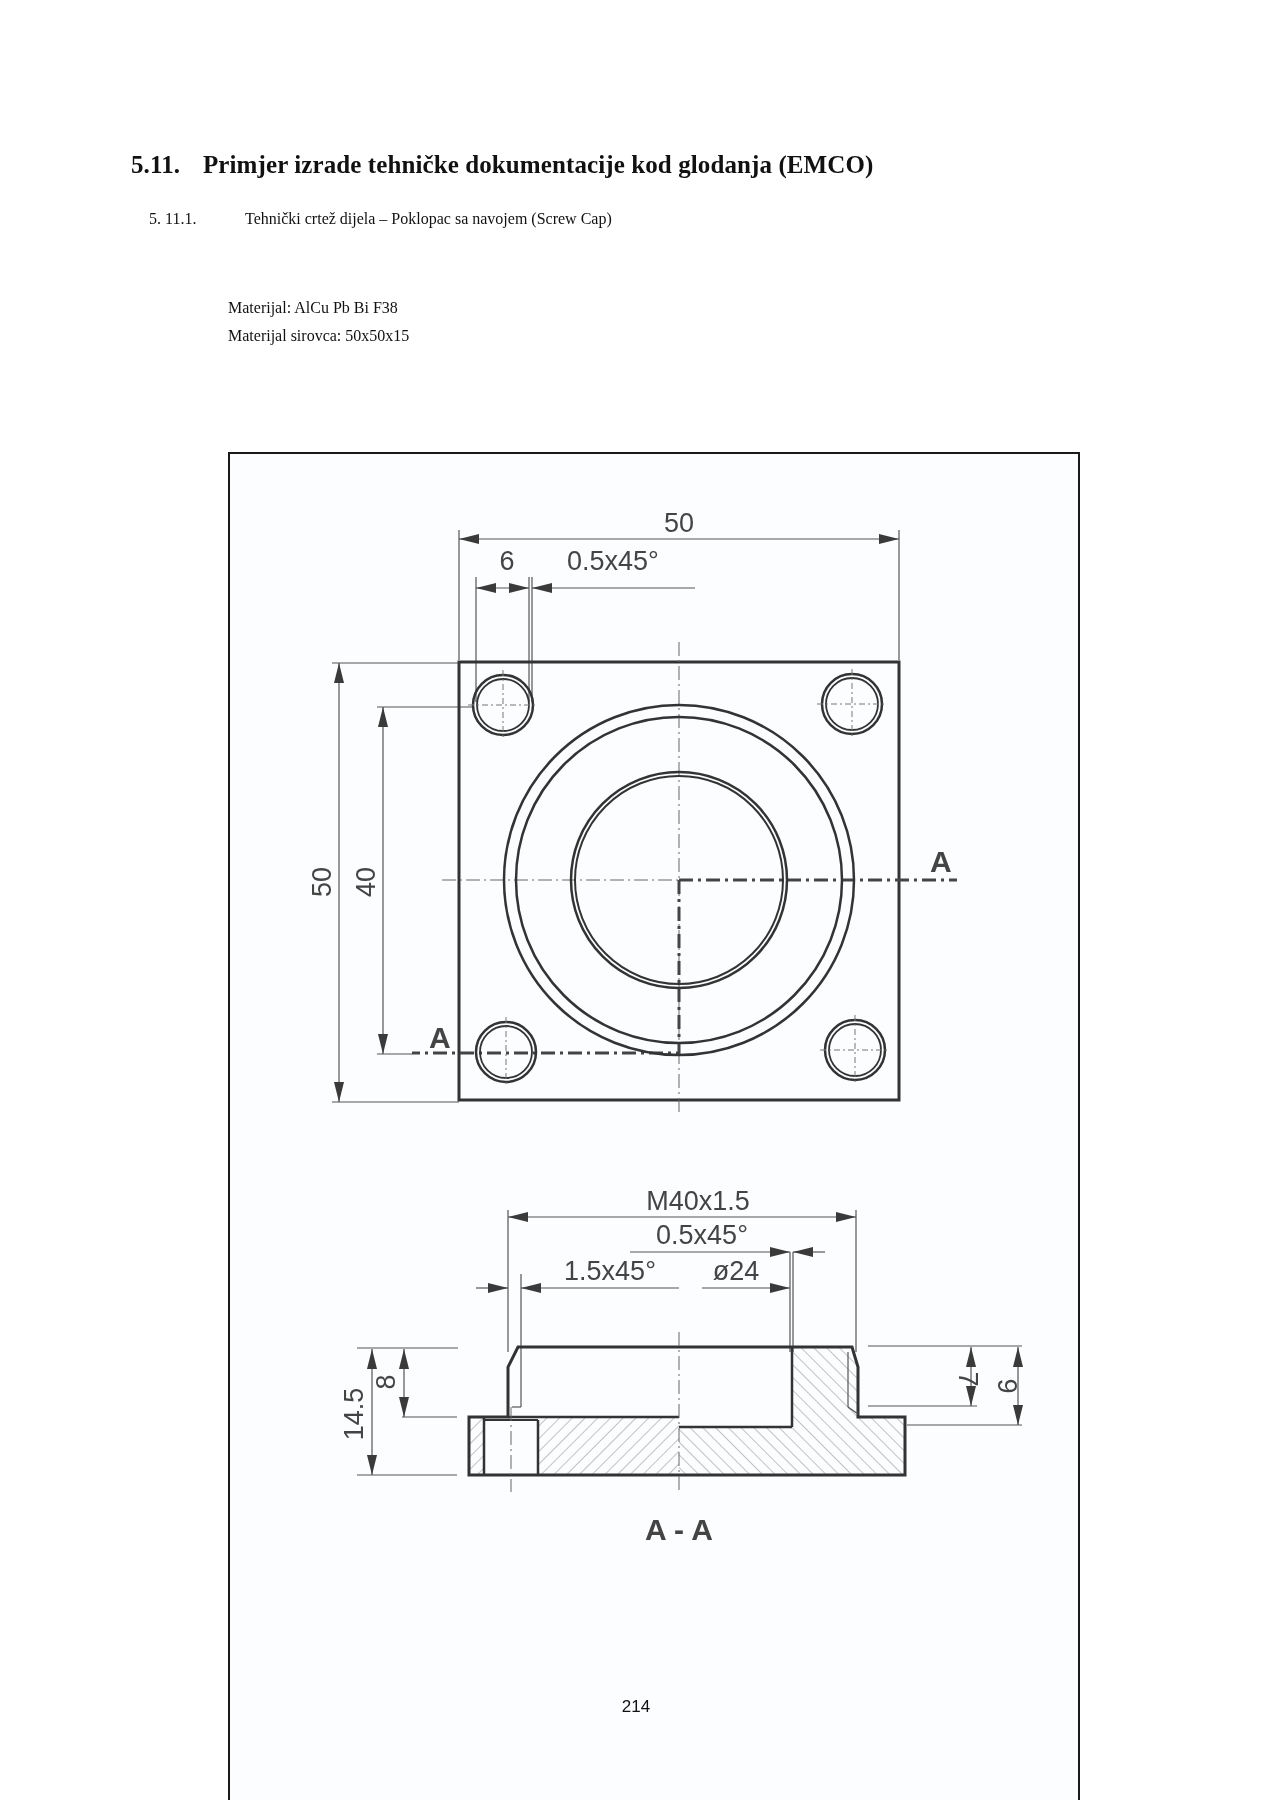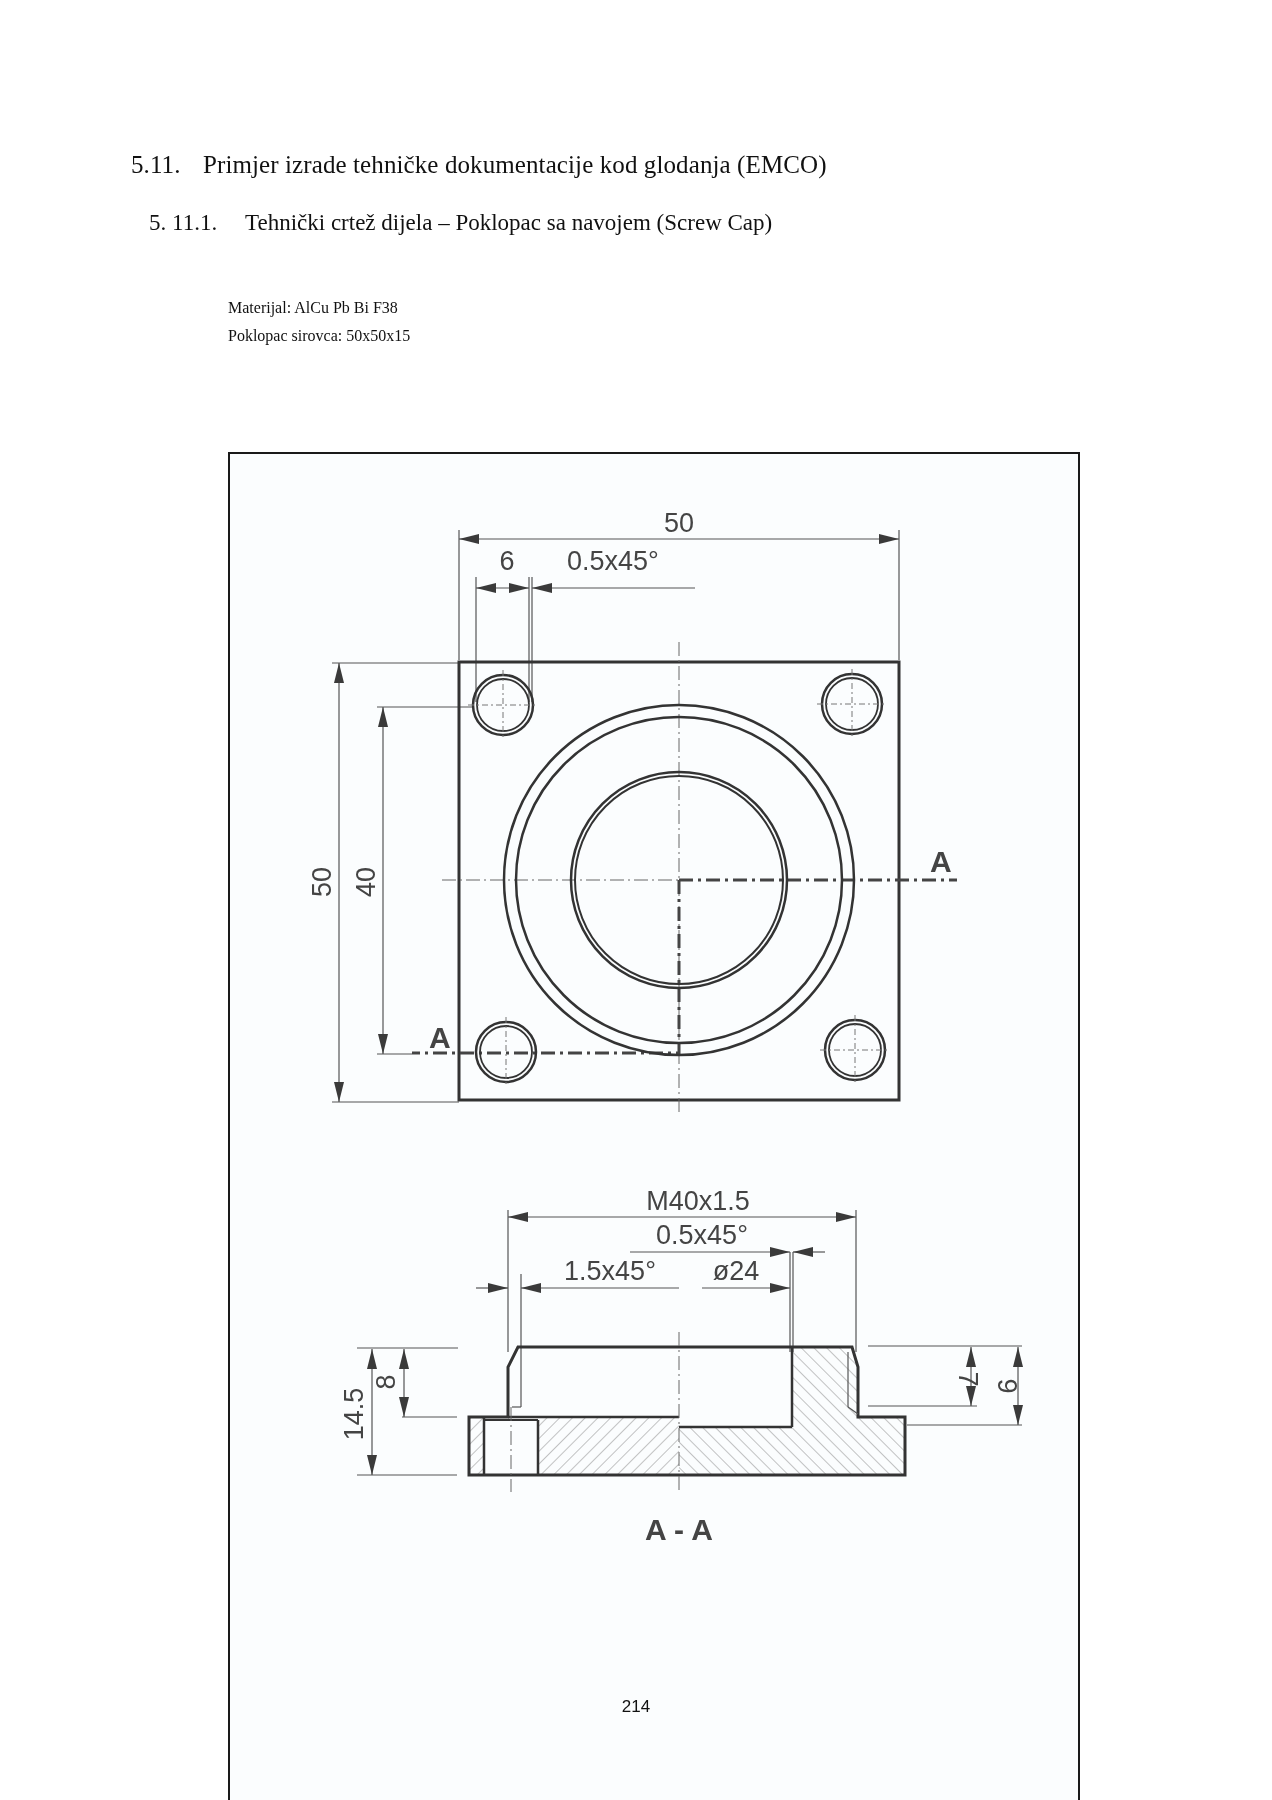--- a/index.html
+++ b/index.html
@@ -1,21 +1,21 @@
 <!DOCTYPE html>
 <html><head>
 <meta charset="utf-8">
 <style>
   html, body { margin:0; padding:0; background:#ffffff; }
   body { width:1272px; height:1800px; position:relative; overflow:hidden; color:#111; }
   .serif { font-family:"Liberation Serif", "DejaVu Serif", serif; }
   .sans { font-family:"Liberation Sans", "DejaVu Sans", sans-serif; }
-  #section-heading { position:absolute; left:131px; top:151px; font-size:25px; font-weight:normal; letter-spacing:0.1px; white-space:nowrap; }
+  #section-heading { position:absolute; left:131px; top:151px; font-size:25px; font-weight:bold; letter-spacing:0.1px; white-space:nowrap; }
   #section-heading .num { display:inline-block; width:72px; }
-  #subsection-heading { position:absolute; left:149px; top:210px; font-size:23px; white-space:nowrap; }
+  #subsection-heading { position:absolute; left:149px; top:210px; font-size:16px; white-space:nowrap; }
   #subsection-heading .num { display:inline-block; width:96px; }
   .meta { position:absolute; left:228px; font-size:16px; white-space:nowrap; }
   #material { top:299px; }
   #dimensions { top:327px; }
   #drawing-frame { position:absolute; left:228px; top:452px; width:852px; height:1368px; border:2px solid #1a1a1a; background:#fbfdfe; box-sizing:border-box; }
   #drawing-svg { position:absolute; left:0; top:0; }
   #page-number { position:absolute; left:0; width:1272px; top:1697px; text-align:center; font-size:17px; }
   .dim { font-family:"Liberation Sans", "DejaVu Sans", sans-serif; fill:#444; font-size:27px; }
   .label-A { font-family:"Liberation Sans", "DejaVu Sans", sans-serif; font-weight:bold; fill:#444; font-size:30px; }
 </style>
@@ -24,21 +24,21 @@
 
 <div id="section-heading" class="serif">
   <span class="num">5.11.</span><span>Primjer izrade tehničke dokumentacije kod glodanja (EMCO)</span>
 </div>
 
 <div id="subsection-heading" class="serif">
   <span class="num">5. 11.1.</span><span>Tehnički crtež dijela – Poklopac sa navojem (Screw Cap)</span>
 </div>
 
 <div id="material" class="meta serif">Materijal: AlCu Pb Bi F38</div>
-<div id="dimensions" class="meta serif">Poklopac sirovca: 50x50x15</div>
+<div id="dimensions" class="meta serif">Materijal sirovca: 50x50x15</div>
 
 <div id="drawing-frame">
 
   <svg id="drawing-svg" width="852" height="1101" viewBox="228 452 852 1101">
     <defs>
       <marker id="arr" viewBox="0 0 20 10" refX="20" refY="5" markerWidth="20" markerHeight="10" orient="auto-start-reverse" markerUnits="userSpaceOnUse">
         <path d="M0,0 L20,5 L0,10 z" fill="#3a3a3a"></path>
       </marker>
       <pattern id="hatchR" patternUnits="userSpaceOnUse" width="9" height="9" patternTransform="rotate(45)">
         <line x1="0" y1="0" x2="0" y2="9" stroke="#888" stroke-width="1"></line>

